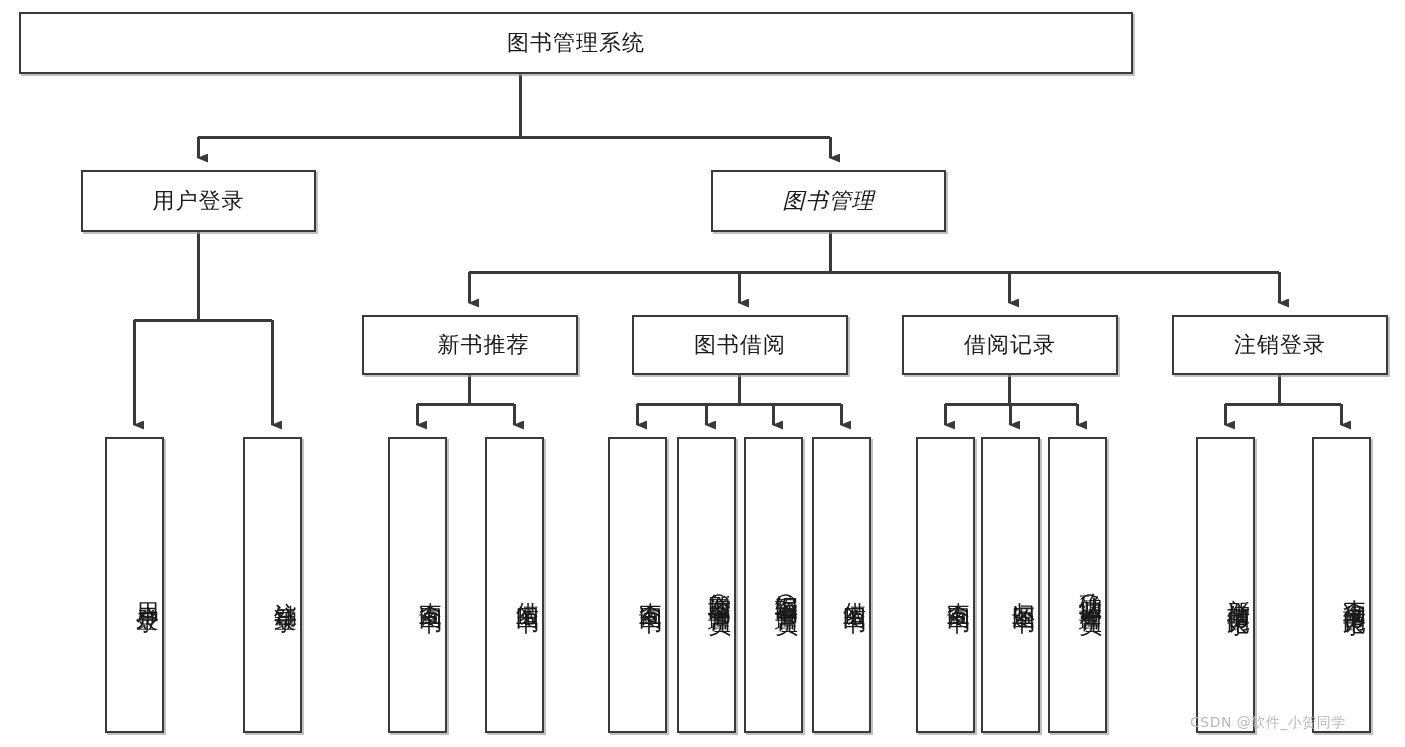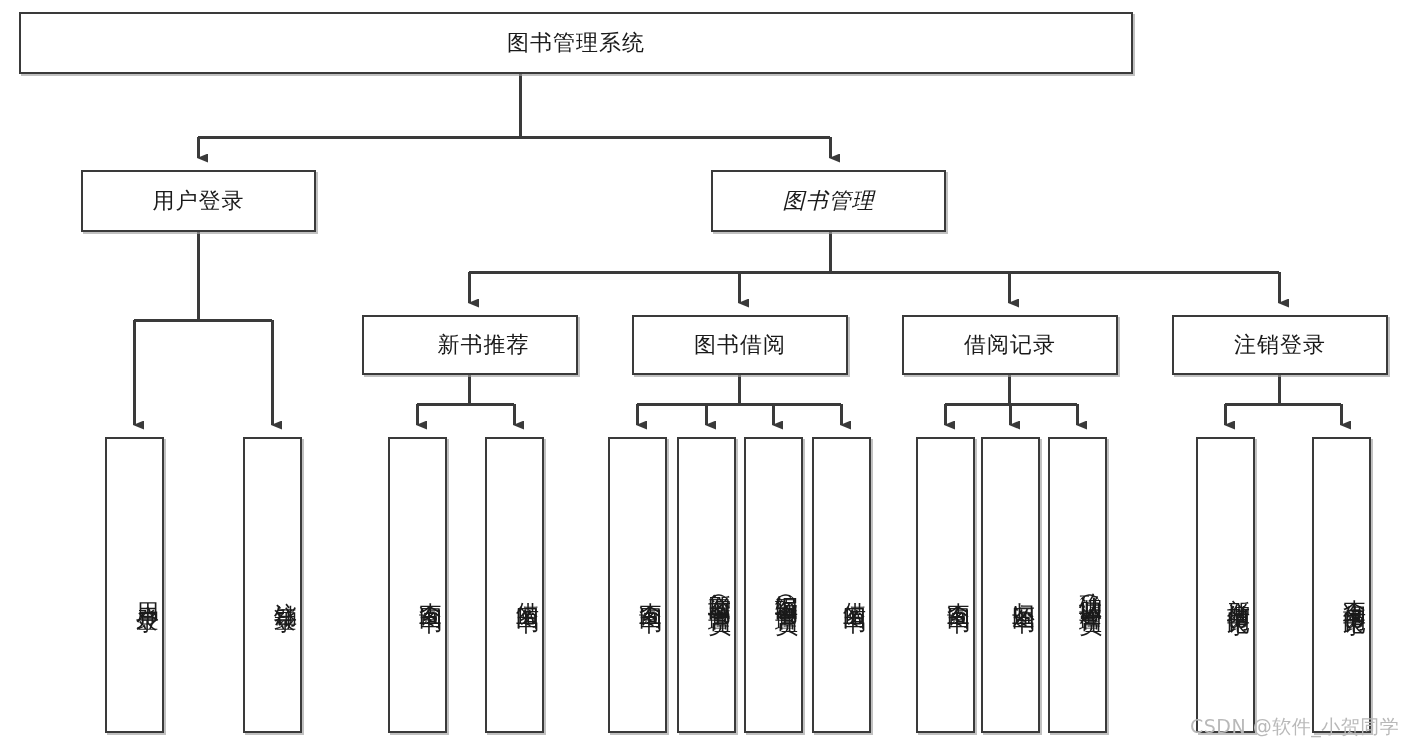--- a/index.html
+++ b/index.html
@@ -59,21 +59,21 @@
     align-items: flex-start;
     padding-top: 6px;
   }
   .node-v .vtext {
     display: block;
   }
   #watermark {
     position: absolute;
     left: 1190px;
     top: 714px;
-    font-size: 19px;
+    font-size: 14px;
     color: #b9b9b9;
     white-space: nowrap;
     letter-spacing: 0.5px;
     pointer-events: none;
   }
 </style>
 </head>
 <body>
 
 <div id="diagram-root">

